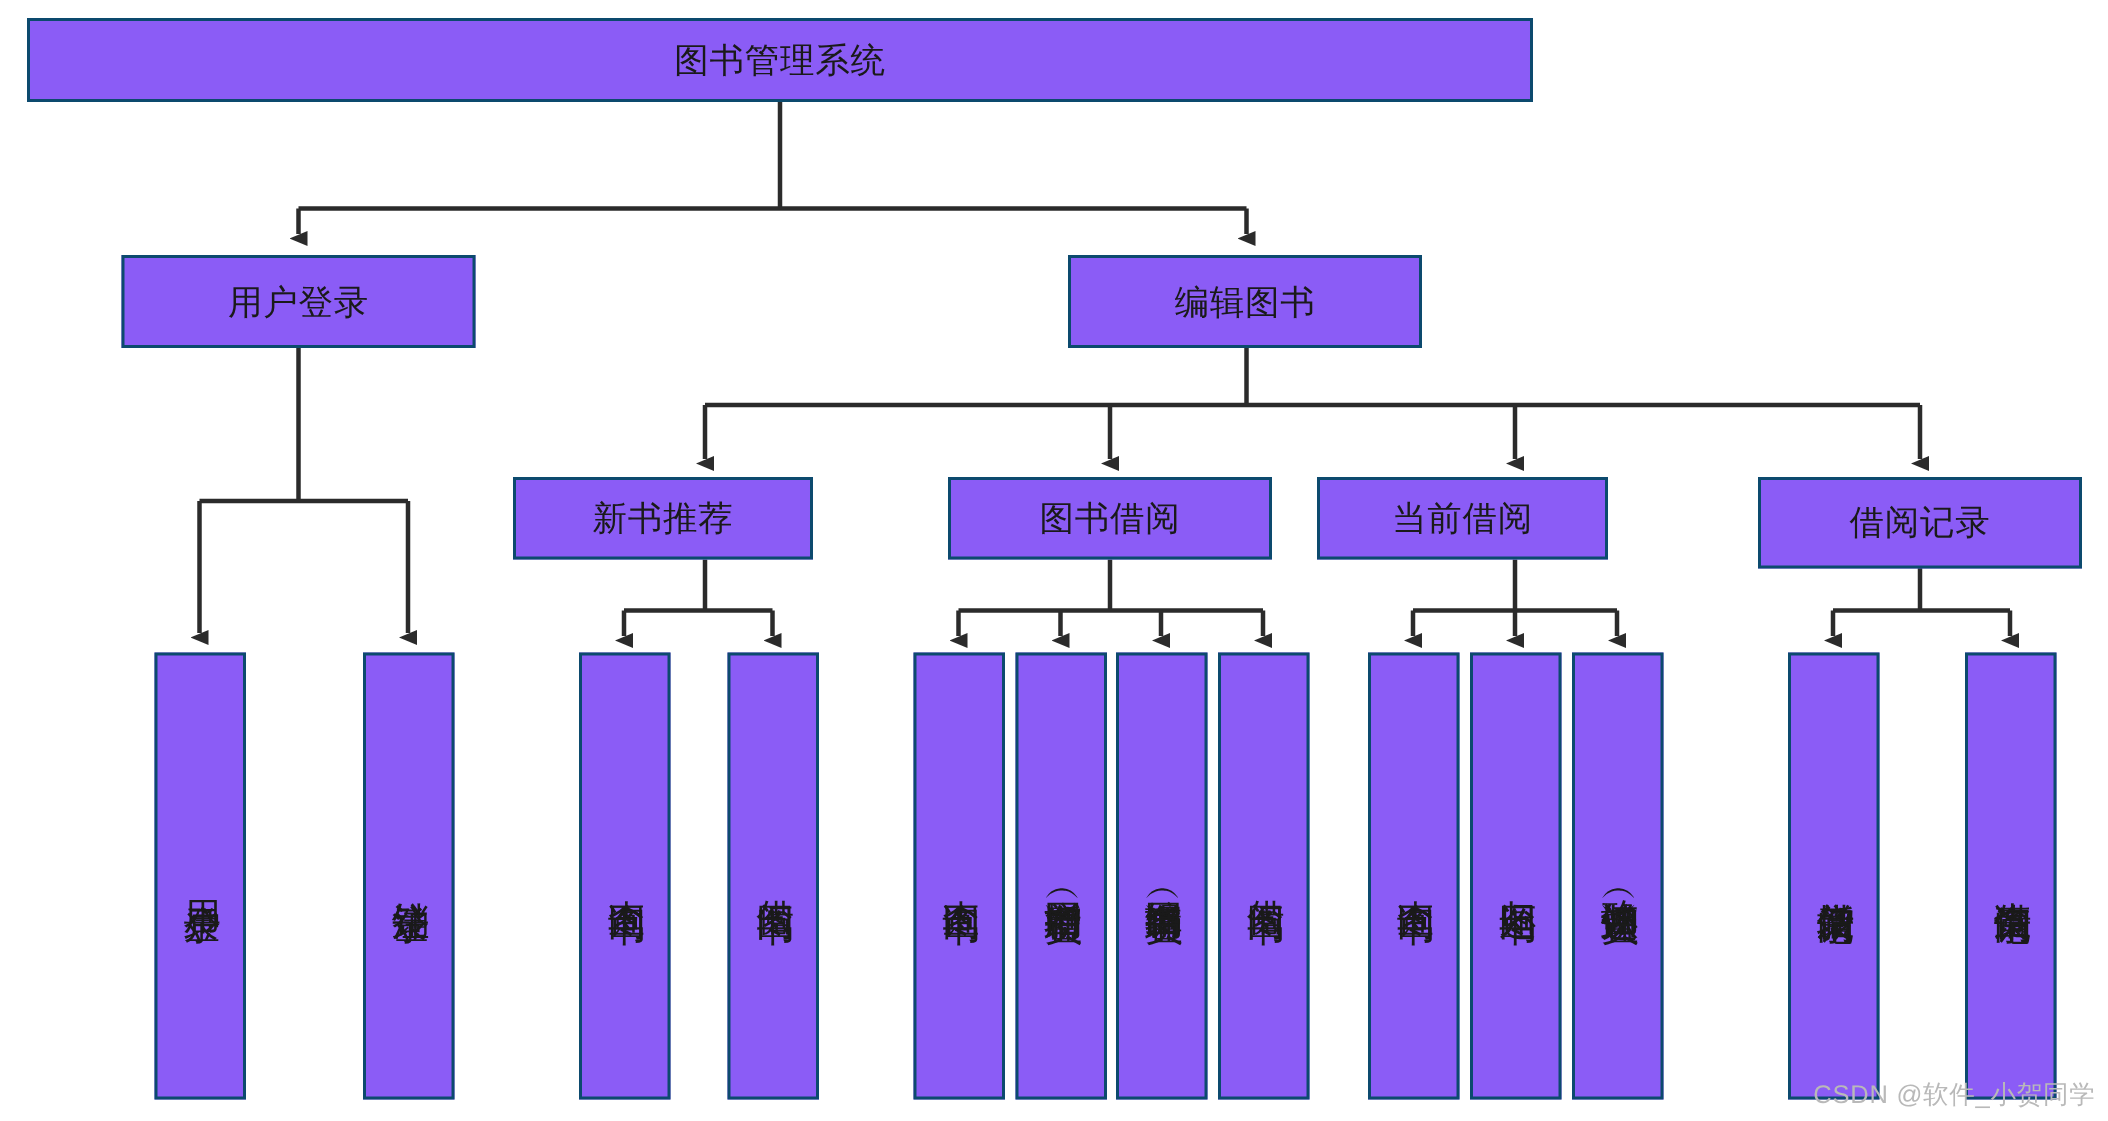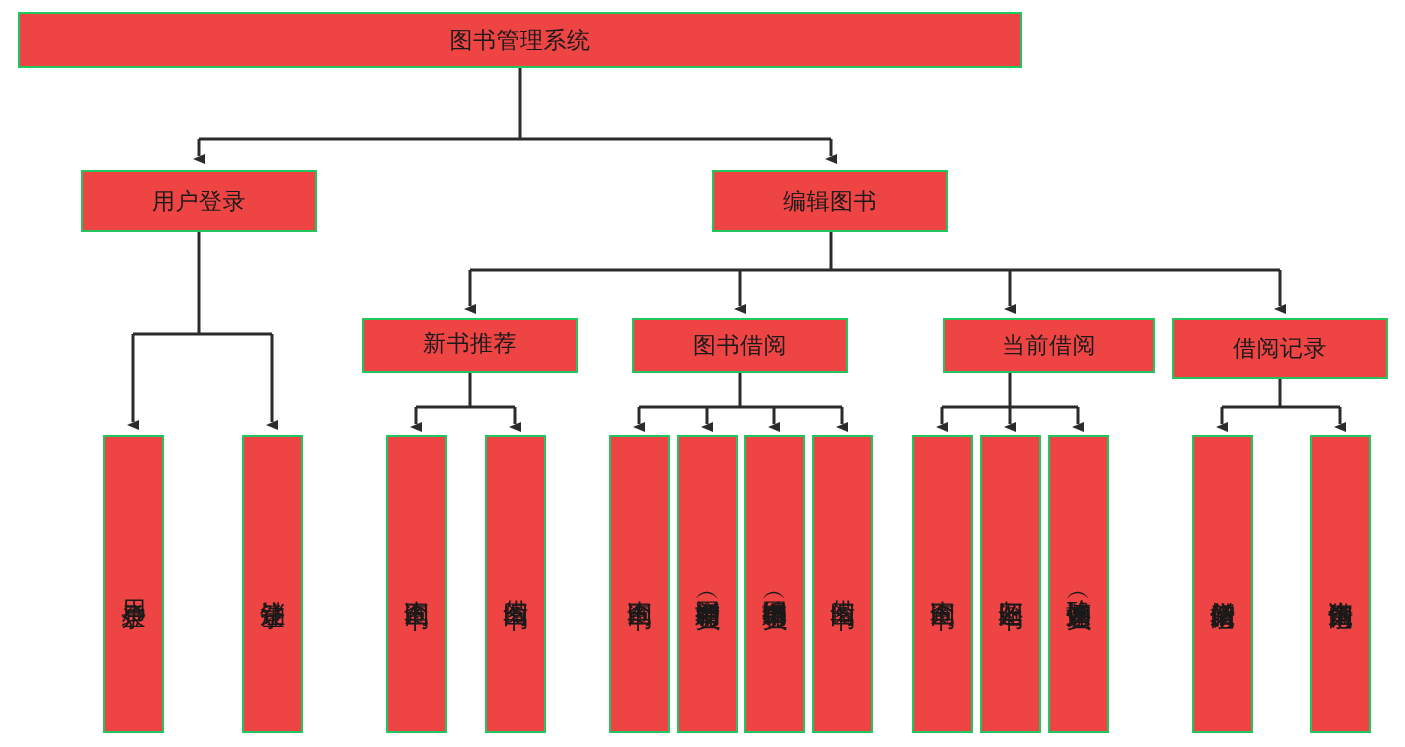--- a/index.html
+++ b/index.html
@@ -21,22 +21,22 @@
     position: absolute;
     left: 0;
     top: 0;
     width: 1405px;
     height: 747px;
     pointer-events: none;
   }
   .node {
     position: absolute;
     box-sizing: border-box;
-    border: 2px solid #22c55e;
-    background: #ef4444;
+    border: 2px solid #0c4a6e;
+    background: #8b5cf6;
     display: flex;
     align-items: center;
     justify-content: center;
     color: #1a1a1a;
   }
   .node .label {
     display: block;
     text-align: center;
     line-height: 1.0;
     letter-spacing: 0.5px;
@@ -137,27 +137,27 @@
     <span class="label">图书管理系统</span>
   </div>
 
   <div class="node horiz" style="left:81px; top:170px; width:236px; height:62px;">
     <span class="label">用户登录</span>
   </div>
   <div class="node horiz" style="left:712px; top:170px; width:236px; height:62px;">
     <span class="label">编辑图书</span>
   </div>
 
-  <div class="node horiz" style="left:362px; top:318px; width:216px; height:55px;font-family:Liberation Mono, monospace;">
+  <div class="node horiz" style="left:342px; top:318px; width:200px; height:55px;">
     <span class="label">新书推荐</span>
   </div>
   <div class="node horiz" style="left:632px; top:318px; width:216px; height:55px;">
     <span class="label">图书借阅</span>
   </div>
-  <div class="node horiz" style="left:943px; top:318px; width:212px; height:55px;">
+  <div class="node horiz" style="left:878px; top:318px; width:194px; height:55px;">
     <span class="label">当前借阅</span>
   </div>
   <div class="node horiz" style="left:1172px; top:318px; width:216px; height:61px;">
     <span class="label">借阅记录</span>
   </div>
 
   <div class="node vert" style="left:103px; top:435px; width:61px; height:298px;">
     <span class="label">用户登录</span>
   </div>
   <div class="node vert" style="left:242px; top:435px; width:61px; height:298px;">
@@ -194,14 +194,15 @@
     <span class="label">确认归还（管理员）</span>
   </div>
 
   <div class="node vert tall" style="left:1192px; top:435px; width:61px; height:298px;">
     <span class="label">新增借阅记录</span>
   </div>
   <div class="node vert tall" style="left:1310px; top:435px; width:61px; height:298px;">
     <span class="label">查询借阅记录</span>
   </div>
 
+  <div class="watermark">CSDN @软件_小贺同学</div>
 
 </div>
 
 </body></html>

